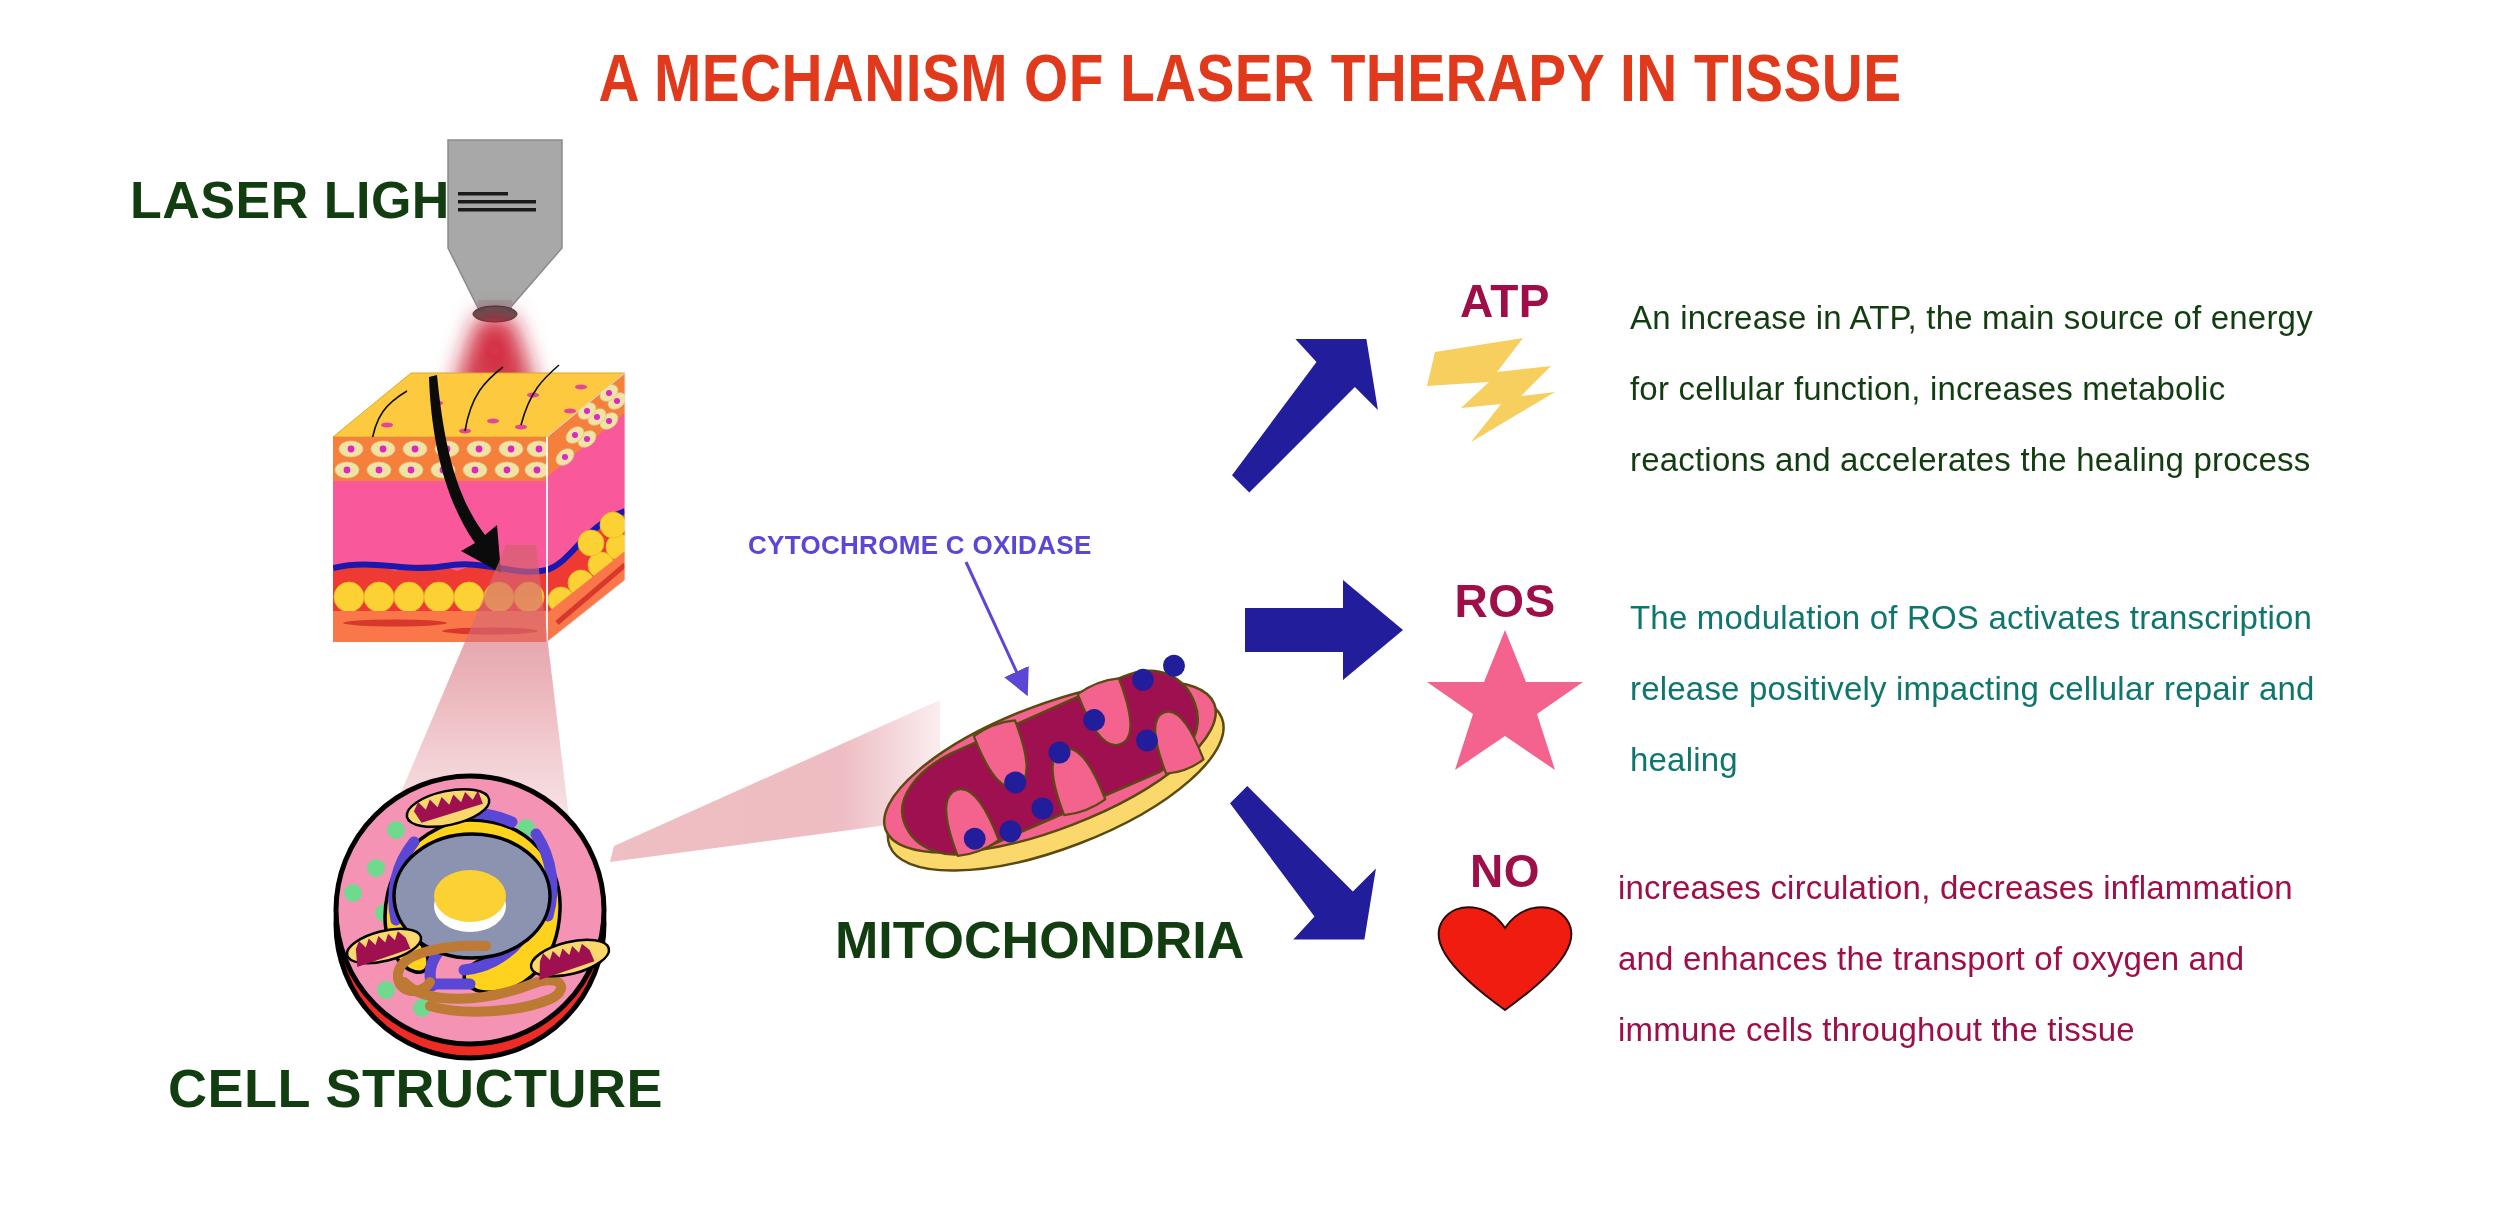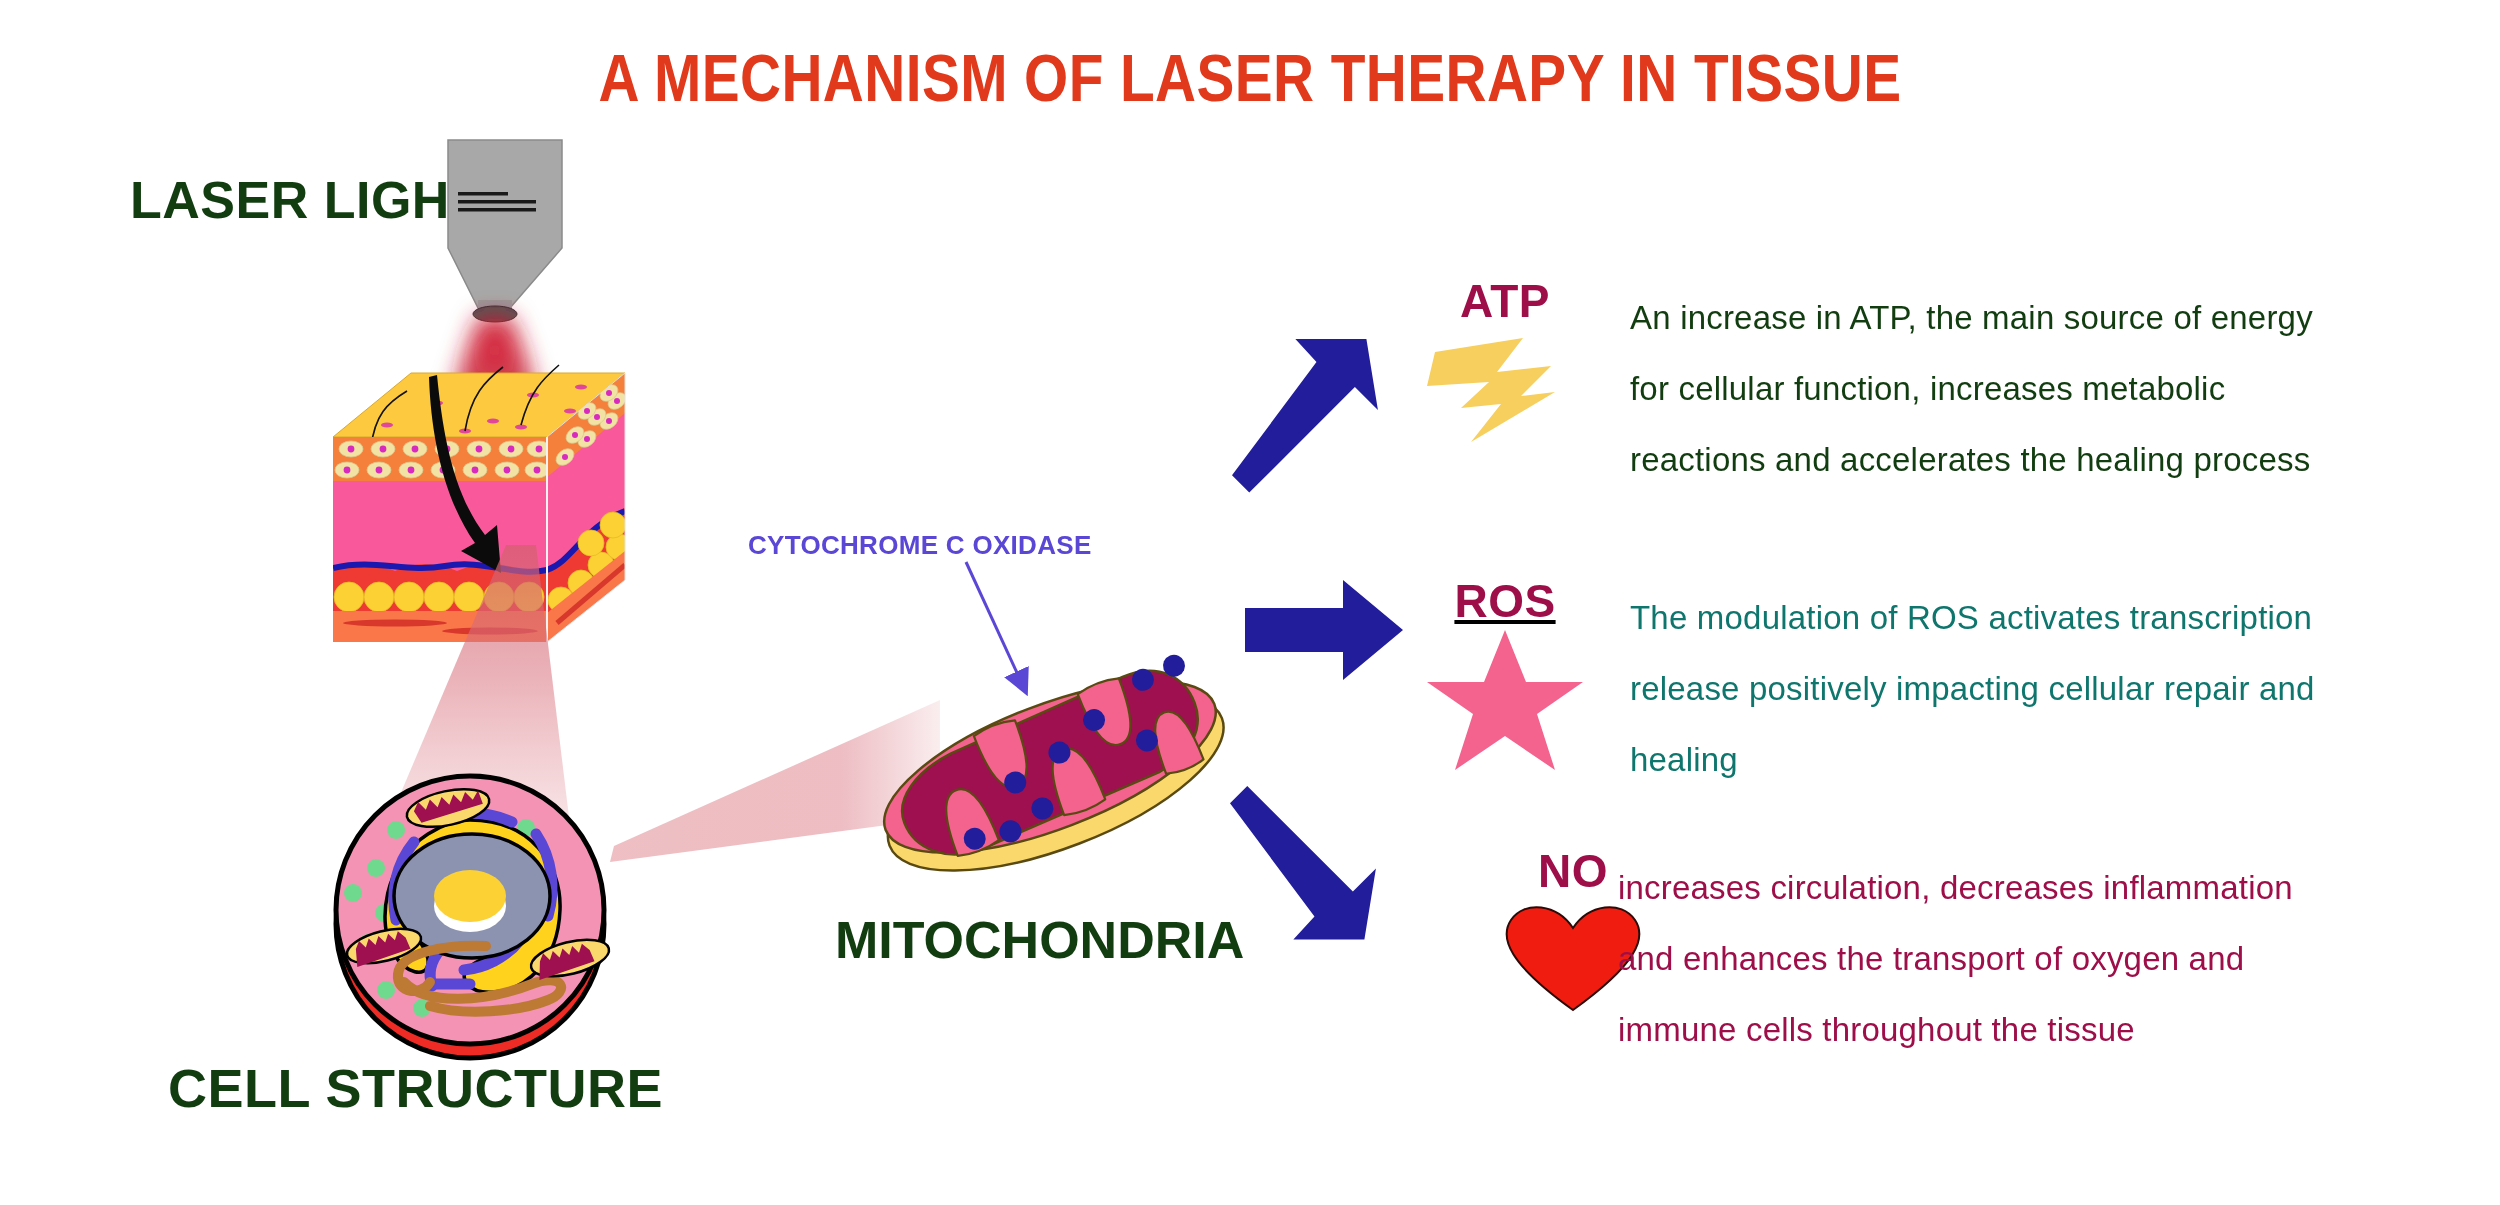--- a/index.html
+++ b/index.html
@@ -387,33 +387,33 @@
   <svg width="200" height="120" viewBox="0 0 200 120">
     <path d="M30 28 L118 14 L92 48 L146 42 L116 72 L150 68 L66 118 L96 80 L56 84 L84 58 L22 62 Z" fill="#F7CF5E"></path>
   </svg>
 </div>
 <div class="para" id="atp-para" style="left:1630px;top:282px;">
   <div>An increase in ATP, the main  source of energy</div>
   <div>for cellular function, increases metabolic</div>
   <div>reactions and accelerates the healing process</div>
 </div>
 
-<div class="icon-col" style="left:1405px;top:578px;text-decoration:underline;">
+<div class="icon-col" style="left:1405px;top:578px;">
   <div class="icon-title">ROS</div>
   <svg width="200" height="120" viewBox="0 0 200 120">
     <path d="M100 6 L121 58 L178 58 L132 90 L150 146 L100 112 L50 146 L68 90 L22 58 L79 58 Z" fill="#F4628E"></path>
   </svg>
 </div>
 <div class="para" id="ros-para" style="left:1630px;top:582px;">
   <div>The modulation of ROS activates transcription</div>
   <div>release positively impacting cellular repair and</div>
   <div>healing</div>
 </div>
 
-<div class="icon-col" style="left:1473px;top:848px;">
+<div class="icon-col" style="left:1405px;top:848px;">
   <div class="icon-title">NO</div>
   <svg width="200" height="120" viewBox="0 0 200 120">
     <path d="M100 116 C 36 70, 26 44, 38 26 C 52 6, 84 10, 100 34
              C 116 10, 148 6, 162 26 C 174 44, 164 70, 100 116 Z" fill="#F01C10" stroke="#2b0a08" stroke-width="2"></path>
   </svg>
 </div>
 <div class="para" id="no-para" style="left:1618px;top:852px;">
   <div>increases circulation, decreases inflammation</div>
   <div>and enhances the transport of oxygen and</div>
   <div>immune cells throughout the tissue</div>

